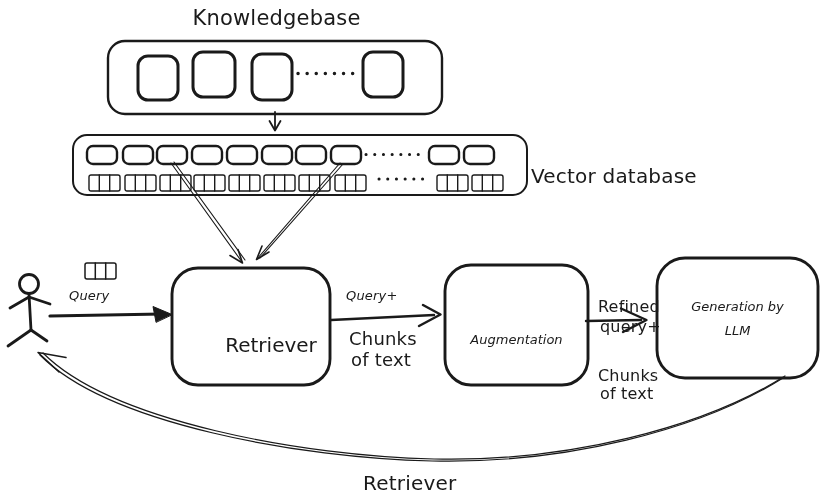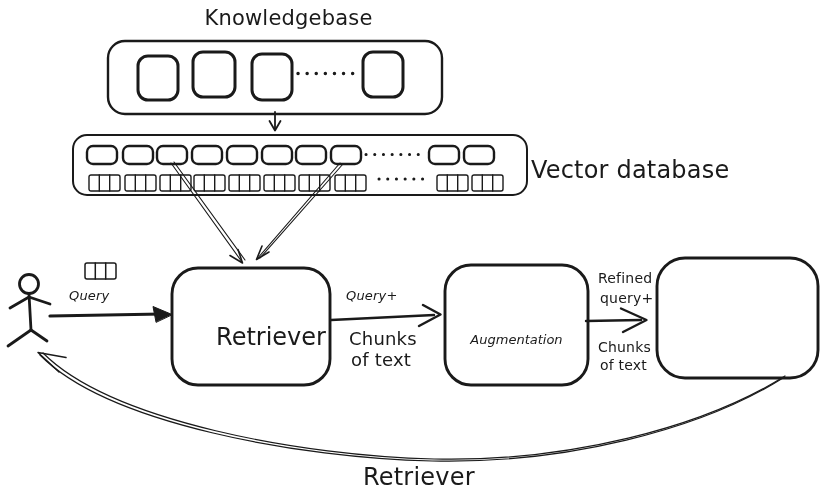--- a/index.html
+++ b/index.html
@@ -25,24 +25,24 @@
   .lbl.center { text-align: center; }
   .box-label {
     position: absolute;
     display: flex;
     align-items: center;
     justify-content: center;
     flex-direction: column;
     text-align: center;
   }
   .fs21 { font-size: 21px; }
-  .fs20 { font-size: 24px; }
+  .fs20 { font-size: 20px; margin-top: 8px; }
   .fs19 { font-size: 13px; font-style: italic; }
   .fs18 { font-size: 18px; }
-  .fs14 { font-size: 14px; }
+  .fs14 { font-size: 16px; margin-top: 28px; }
 </style>
 </head>
 <body>
 
 <div class="stage">
 
   <svg width="827" height="501" viewBox="0 0 827 501" fill="none" stroke="currentColor" stroke-linecap="round" stroke-linejoin="round">
     <defs>
       <g id="chip">
         <rect x="0" y="0" width="30" height="18" rx="6"></rect>
@@ -141,35 +141,39 @@
 
     <rect x="657" y="258" width="161" height="120" rx="28" stroke-width="2.9"></rect>
 
     <g stroke-width="1.2">
       <path d="M783 378 C 700 430, 565 464, 432 461 C 300 458, 108 424, 40 355"></path>
       <path d="M785 376 C 702 428, 567 462, 434 459 C 304 456, 112 422, 43 353"></path>
       <path d="M66 357.5 L38 352.5 L59 372" stroke-width="1.5"></path>
     </g>
   </svg>
 
-  <div class="lbl center fs21" style="left:122px; top:7px; width:333px;">Knowledgebase</div>
+  <div class="lbl center fs21" style="left:110px; top:7px; width:333px;">Knowledgebase</div>
 
   <div class="lbl fs20" style="left:531px; top:158px;">Vector database</div>
 
   <div class="lbl fs19" style="left:69px; top:289px;">Query</div>
 
   <div class="box-label fs20" style="left:172px; top:268px; width:158px; height:138px;padding-left:40px;">Retriever</div>
 
   <div class="lbl fs19" style="left:346px; top:289px;">Query+</div>
   <div class="lbl fs18" style="left:349px; top:330px;">Chunks</div>
   <div class="lbl fs18" style="left:351px; top:351px;">of text</div>
 
   <div class="box-label fs19" style="left:445px; top:265px; width:143px; height:148px;">Augmentation</div>
 
   <div class="lbl fs14" style="left:598px; top:271px;">Refined</div>
   <div class="lbl fs14" style="left:600px; top:291px;">query+</div>
   <div class="lbl fs14" style="left:598px; top:340px;">Chunks</div>
   <div class="lbl fs14" style="left:600px; top:358px;">of text</div>
 
+  <div class="box-label fs19" style="left:657px; top:258px; width:161px; height:120px;">
+    <div>Generation by</div>
+    <div style="margin-top:9px">LLM</div>
+  </div>
 
   <div class="lbl fs20" style="left:363px; top:465px;">Retriever</div>
 
 </div>
 
 </body></html>

